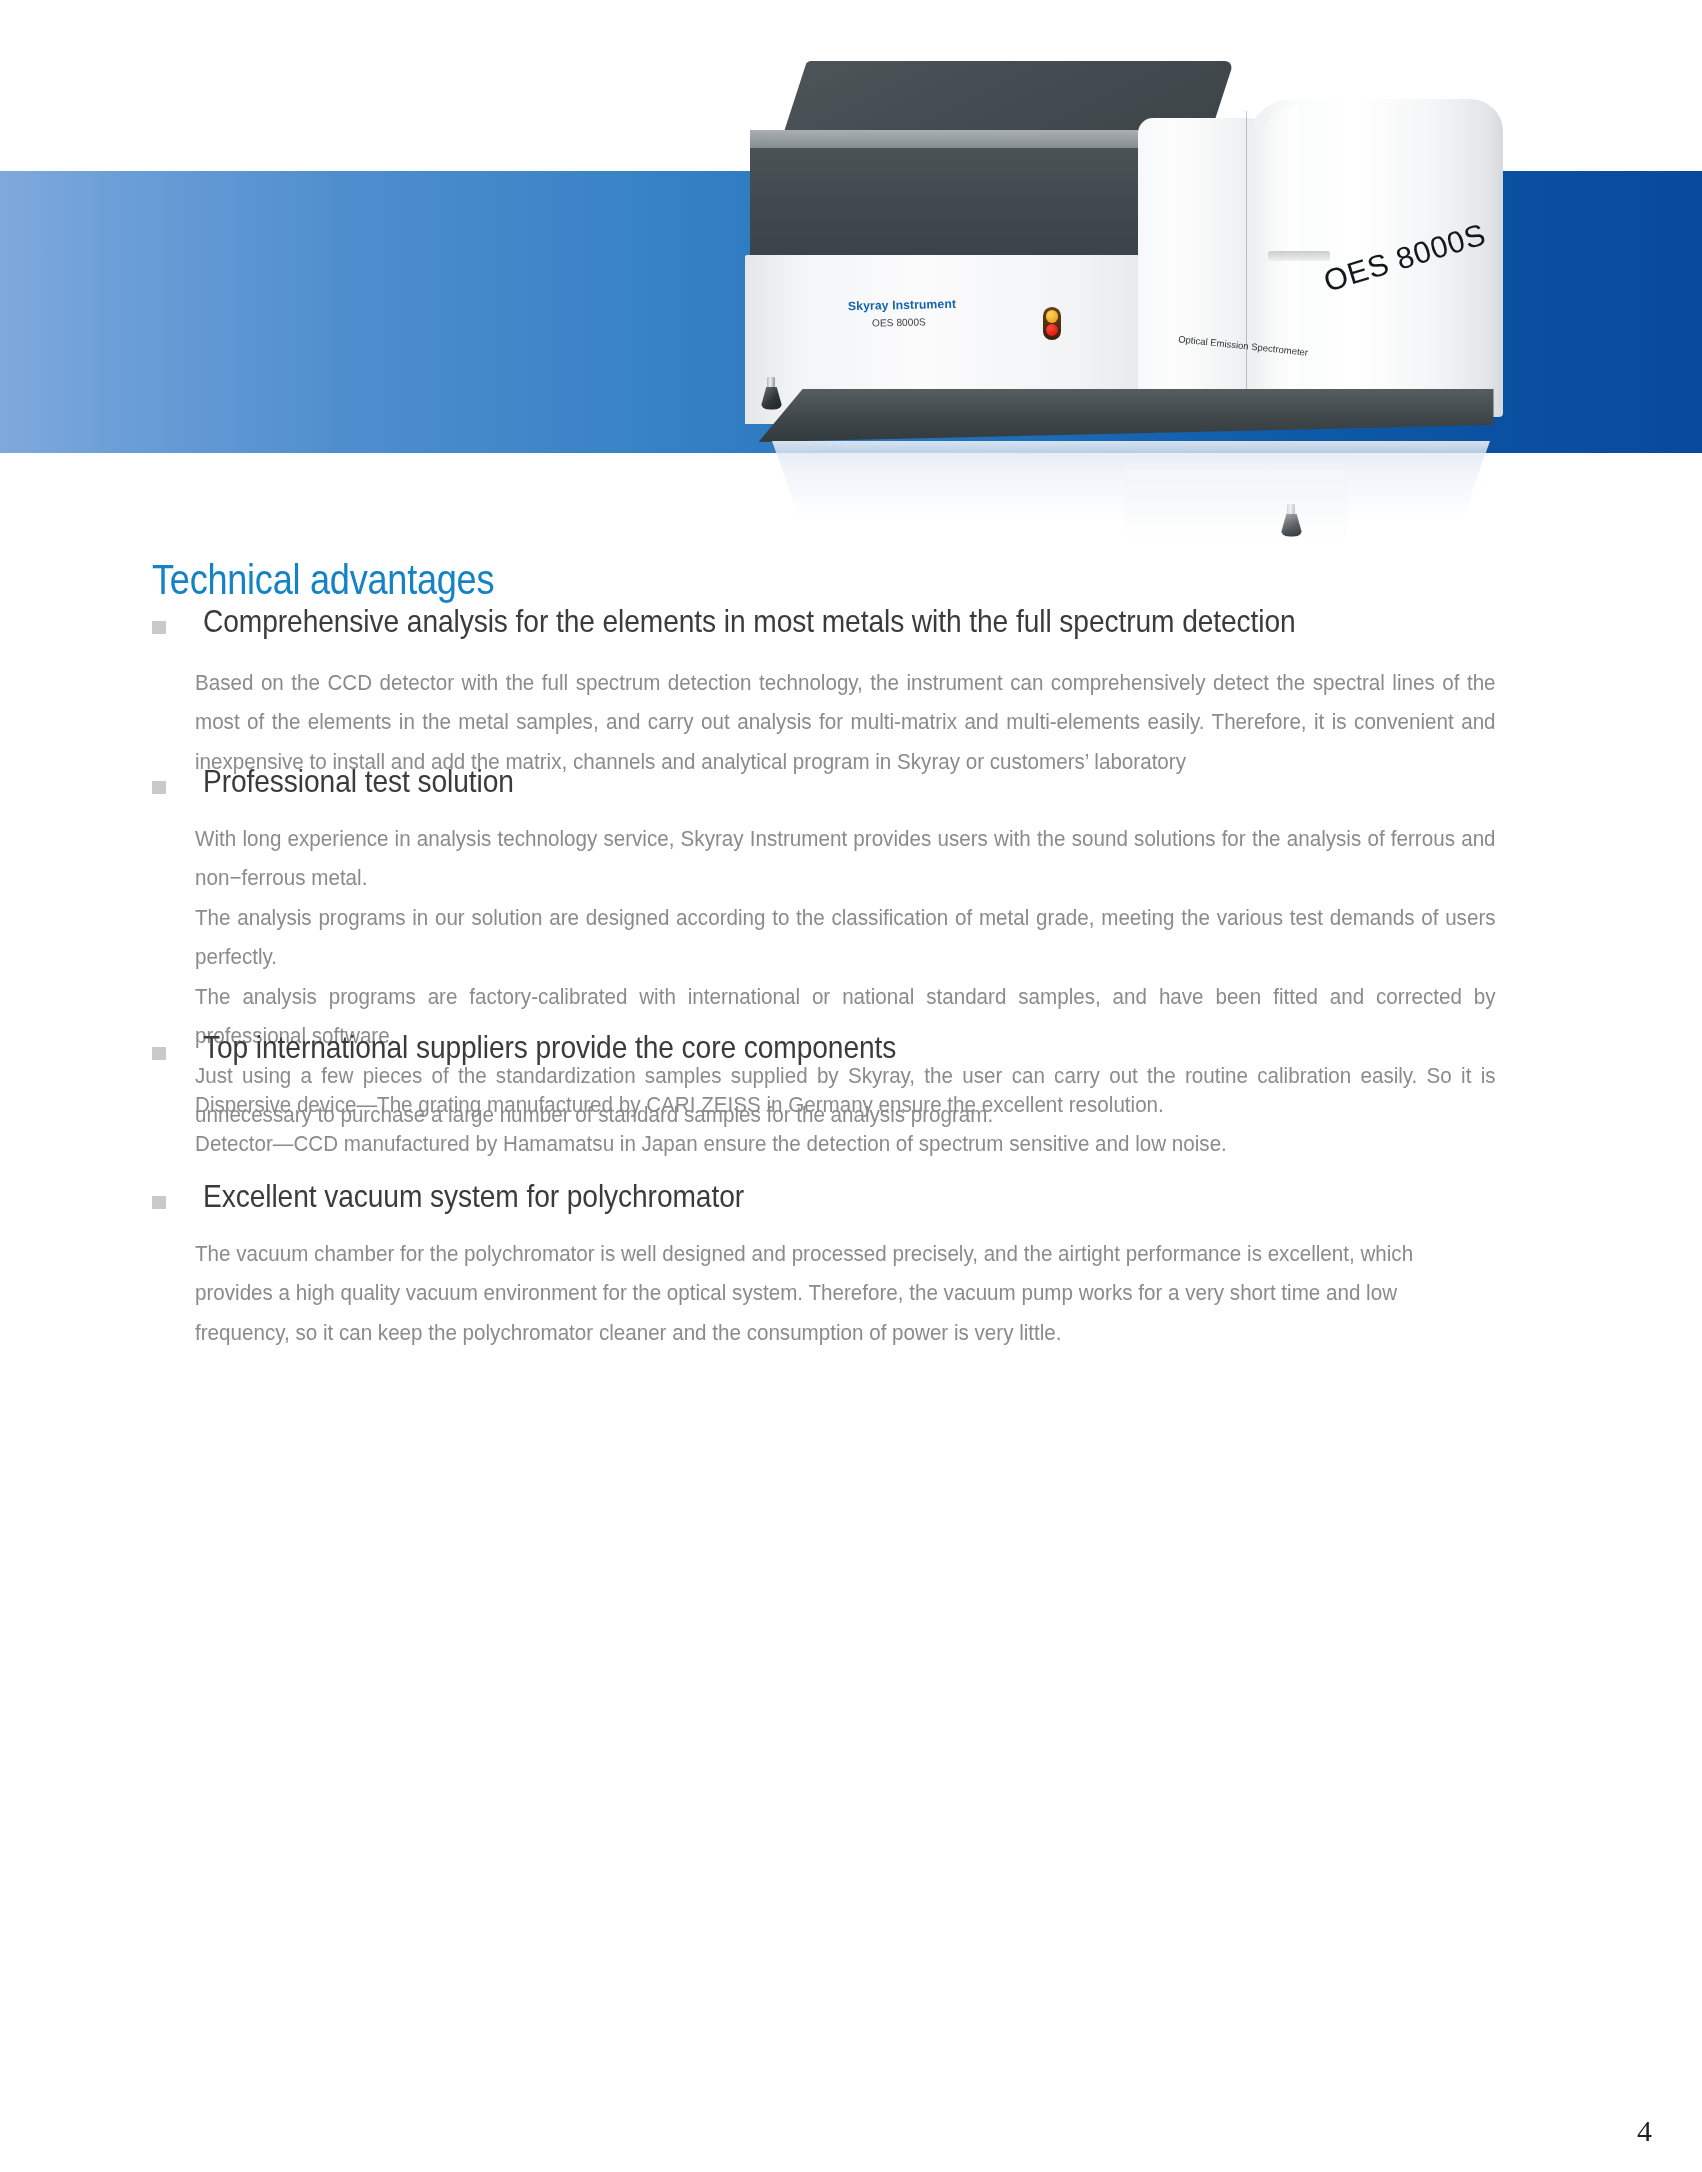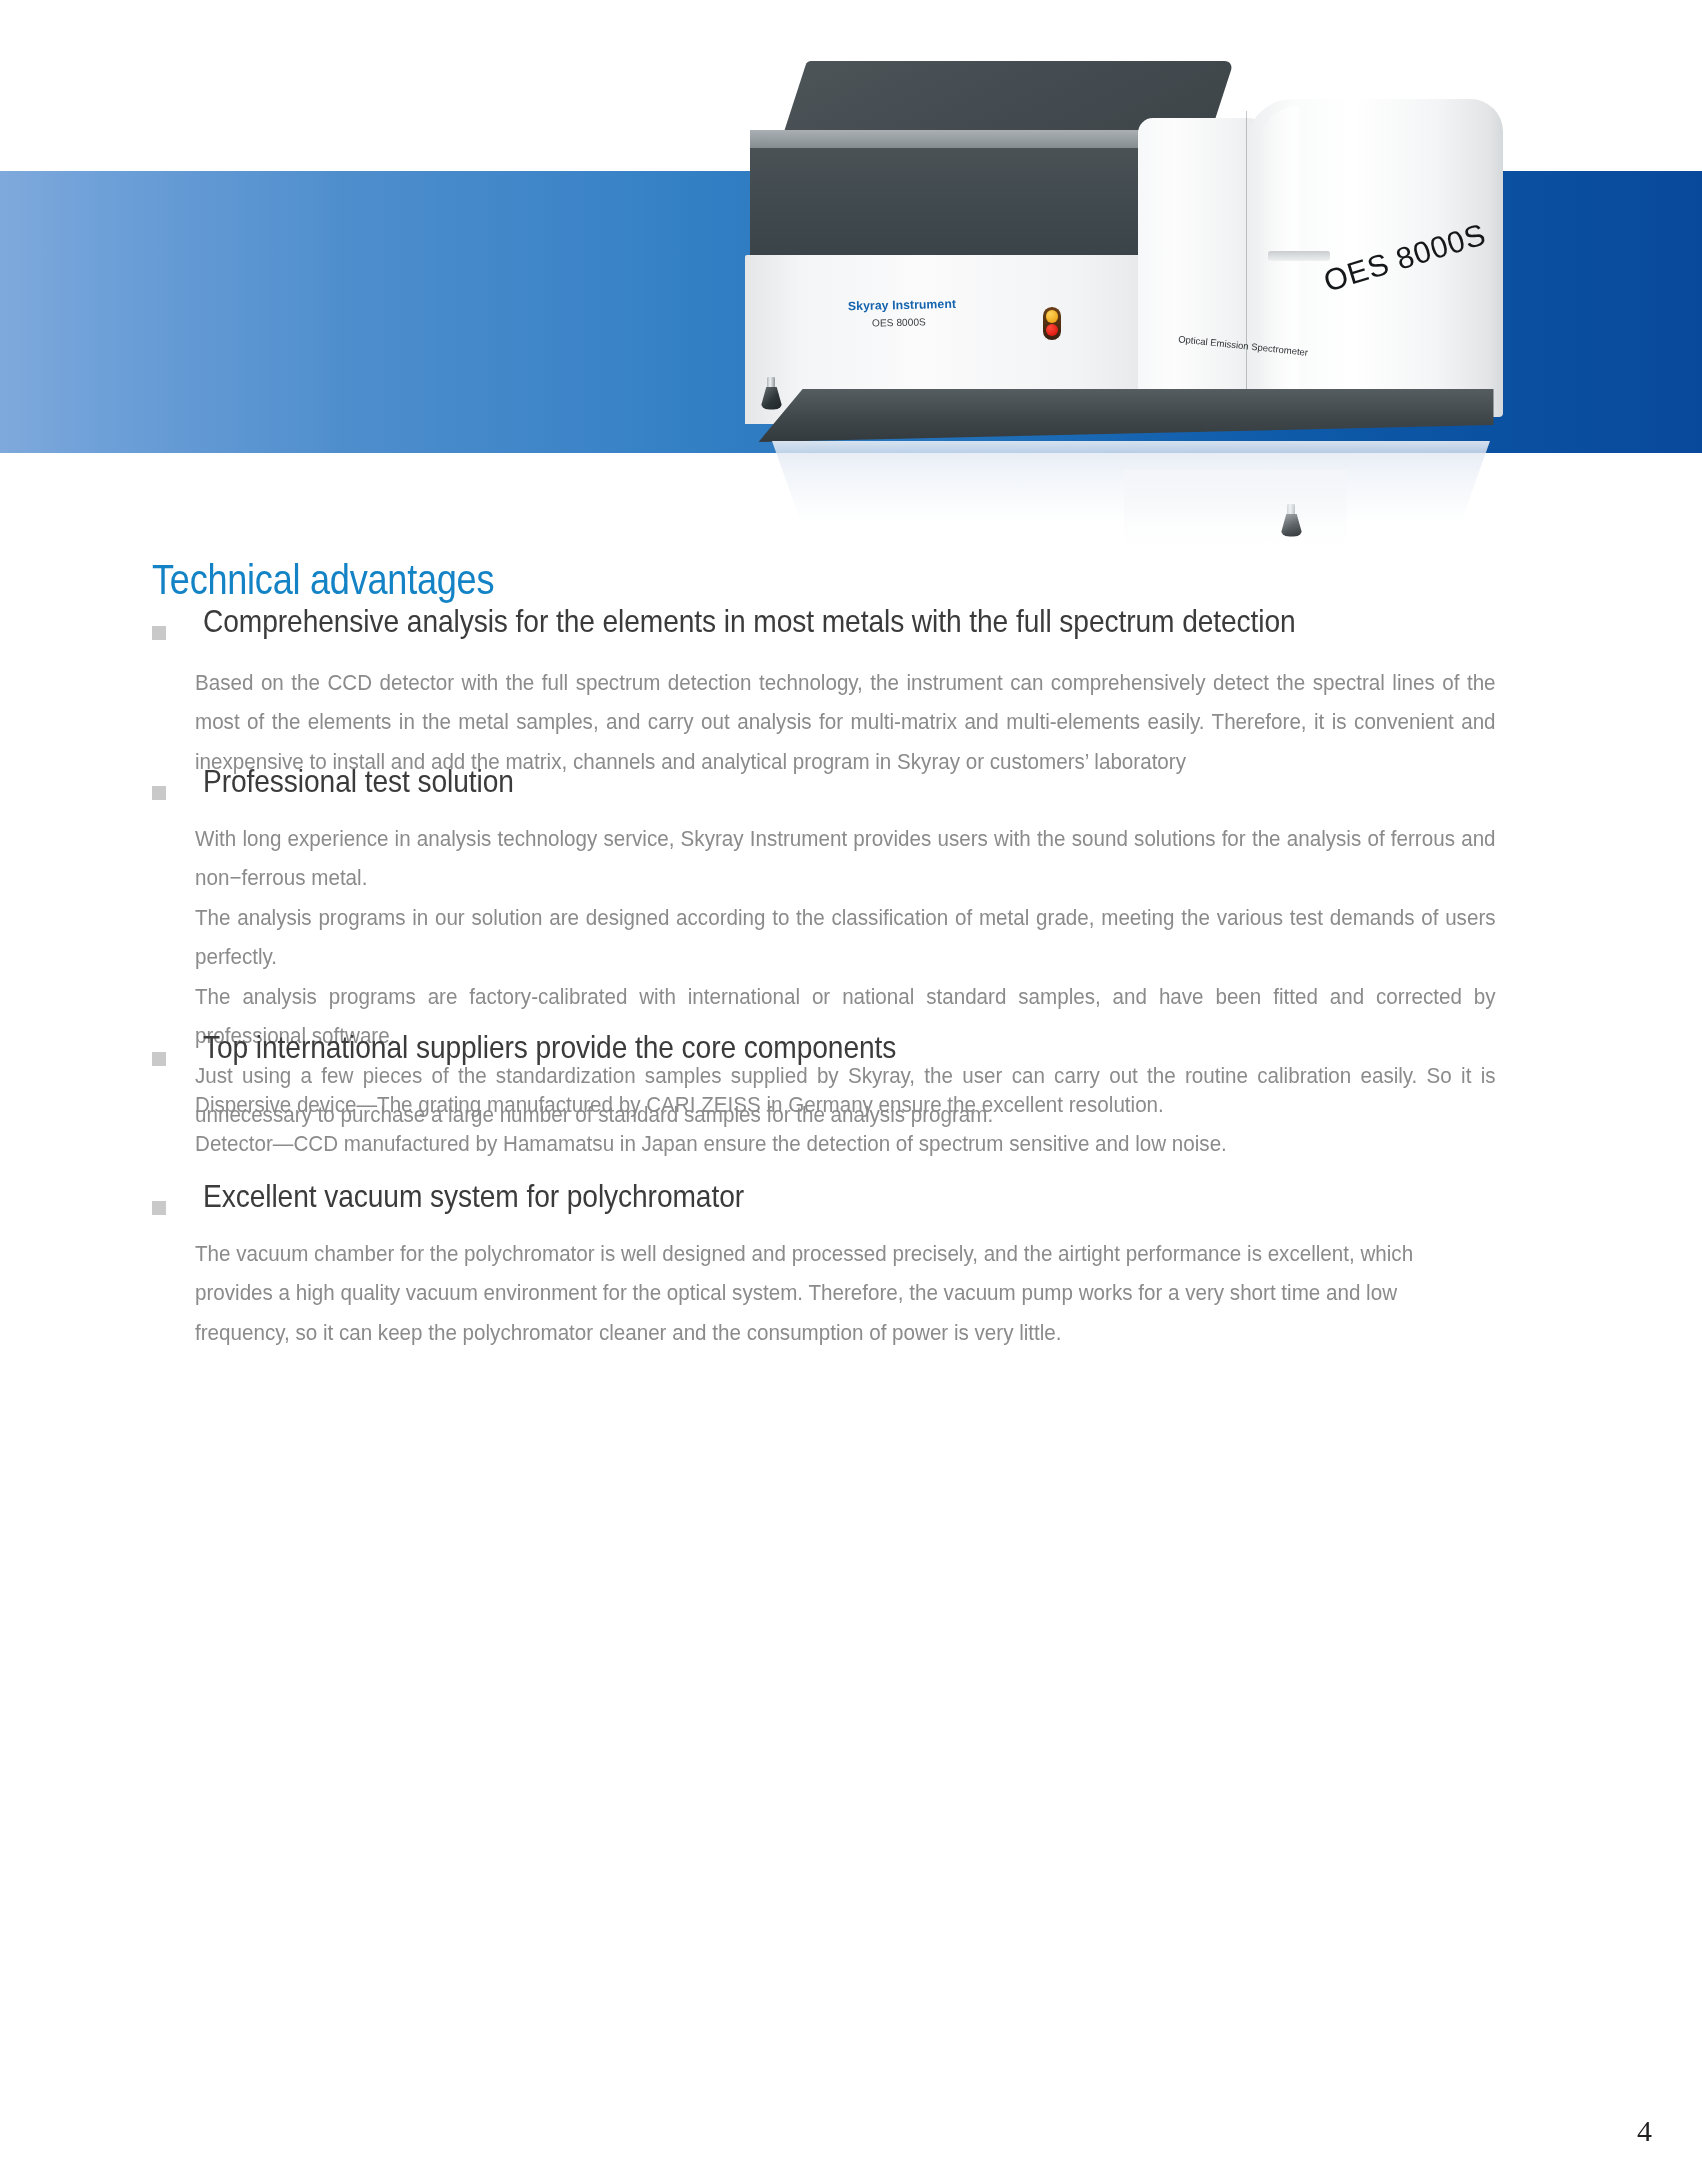--- a/index.html
+++ b/index.html
@@ -282,21 +282,21 @@
     position: absolute;
     left: 0;
     width: 1702px;
   }
 
   .section-head {
     position: absolute;
     left: 152px;
     top: 0;
     display: flex;
-    align-items: flex-end;
+    align-items: center;
   }
   .bullet-square {
     width: 13.5px;
     height: 13.5px;
     background: #c9c9c9;
     margin-top: 12.2px;
     flex: 0 0 auto;
   }
   .section-title {
     margin-left: 37px;

